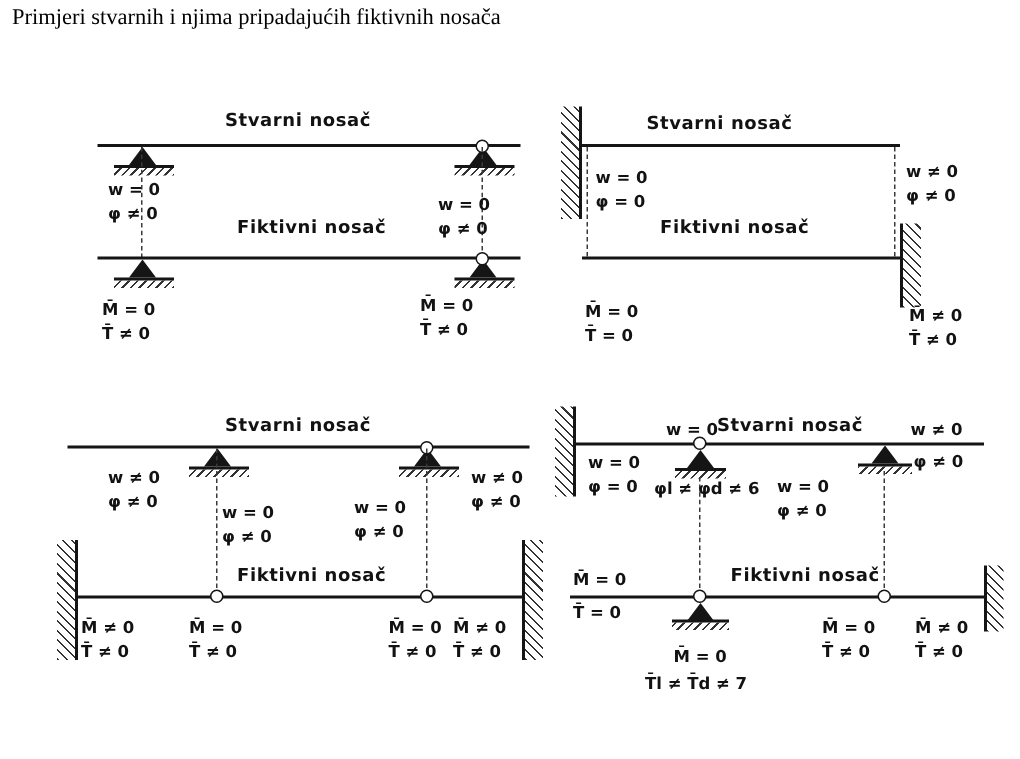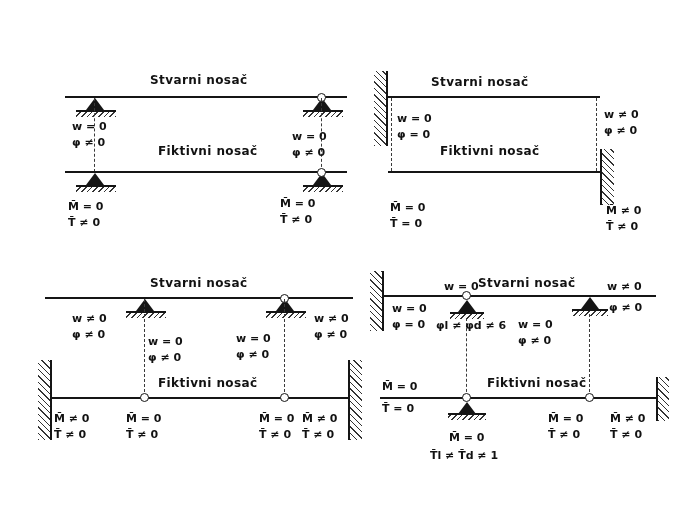--- a/index.html
+++ b/index.html
@@ -42,20 +42,21 @@
   .hinge {
     position:absolute; width:9px; height:9px; background:#fff;
     border:1.6px solid #151515; border-radius:50%;
   }
 </style>
 </head>
 <body>
 
 <div class="canvas">
 
+  <div class="title" style="left:8px;top:4px">Primjeri stvarnih i njima pripadajućih fiktivnih nosača</div>
 
   <div class="flabel" style="left:150px;top:73px">Stvarni nosač</div>
   <div class="beam" style="left:65px;top:96px;width:282px"></div>
   <div class="tri" style="left:86px;top:98px"></div>
   <div class="ghatch" style="left:76px;top:110px;width:40px"></div>
   <div class="tri" style="left:313px;top:98px"></div>
   <div class="hinge" style="left:317px;top:93px"></div>
   <div class="ghatch" style="left:303px;top:110px;width:40px"></div>
   <div class="dashv" style="left:94px;top:98px;height:74px"></div>
   <div class="dashv" style="left:321px;top:98px;height:74px"></div>
@@ -179,21 +180,21 @@
   <div class="ann" style="left:607px;top:279px">w ≠ 0</div>
   <div class="ann" style="left:609px;top:300px">φ ≠ 0</div>
   <div class="flabel" style="left:487px;top:376px">Fiktivni nosač</div>
   <div class="beam" style="left:380px;top:397px;width:276px"></div>
   <div class="ann" style="left:382px;top:379px">M̄ = 0</div>
   <div class="ann" style="left:382px;top:401px">T̄ = 0</div>
   <div class="hinge" style="left:462px;top:393px"></div>
   <div class="tri" style="left:458px;top:402px"></div>
   <div class="ghatch" style="left:448px;top:413px;width:38px"></div>
   <div class="ann" style="left:449px;top:430px">M̄ = 0</div>
-  <div class="ann" style="left:430px;top:448px">T̄l ≠ T̄d ≠ 1</div>
+  <div class="ann" style="left:430px;top:448px">T̄l ≠ T̄d ≠ 7</div>
   <div class="hinge" style="left:585px;top:393px"></div>
   <div class="ann" style="left:548px;top:411px">
     <div>M̄ = 0</div>
     <div>T̄ ≠ 0</div>
   </div>
   <div class="wall left-edge" style="left:656px;top:377px;width:13px;height:44px"></div>
   <div class="ann" style="left:610px;top:411px">
     <div>M̄ ≠ 0</div>
     <div>T̄ ≠ 0</div>
   </div>

